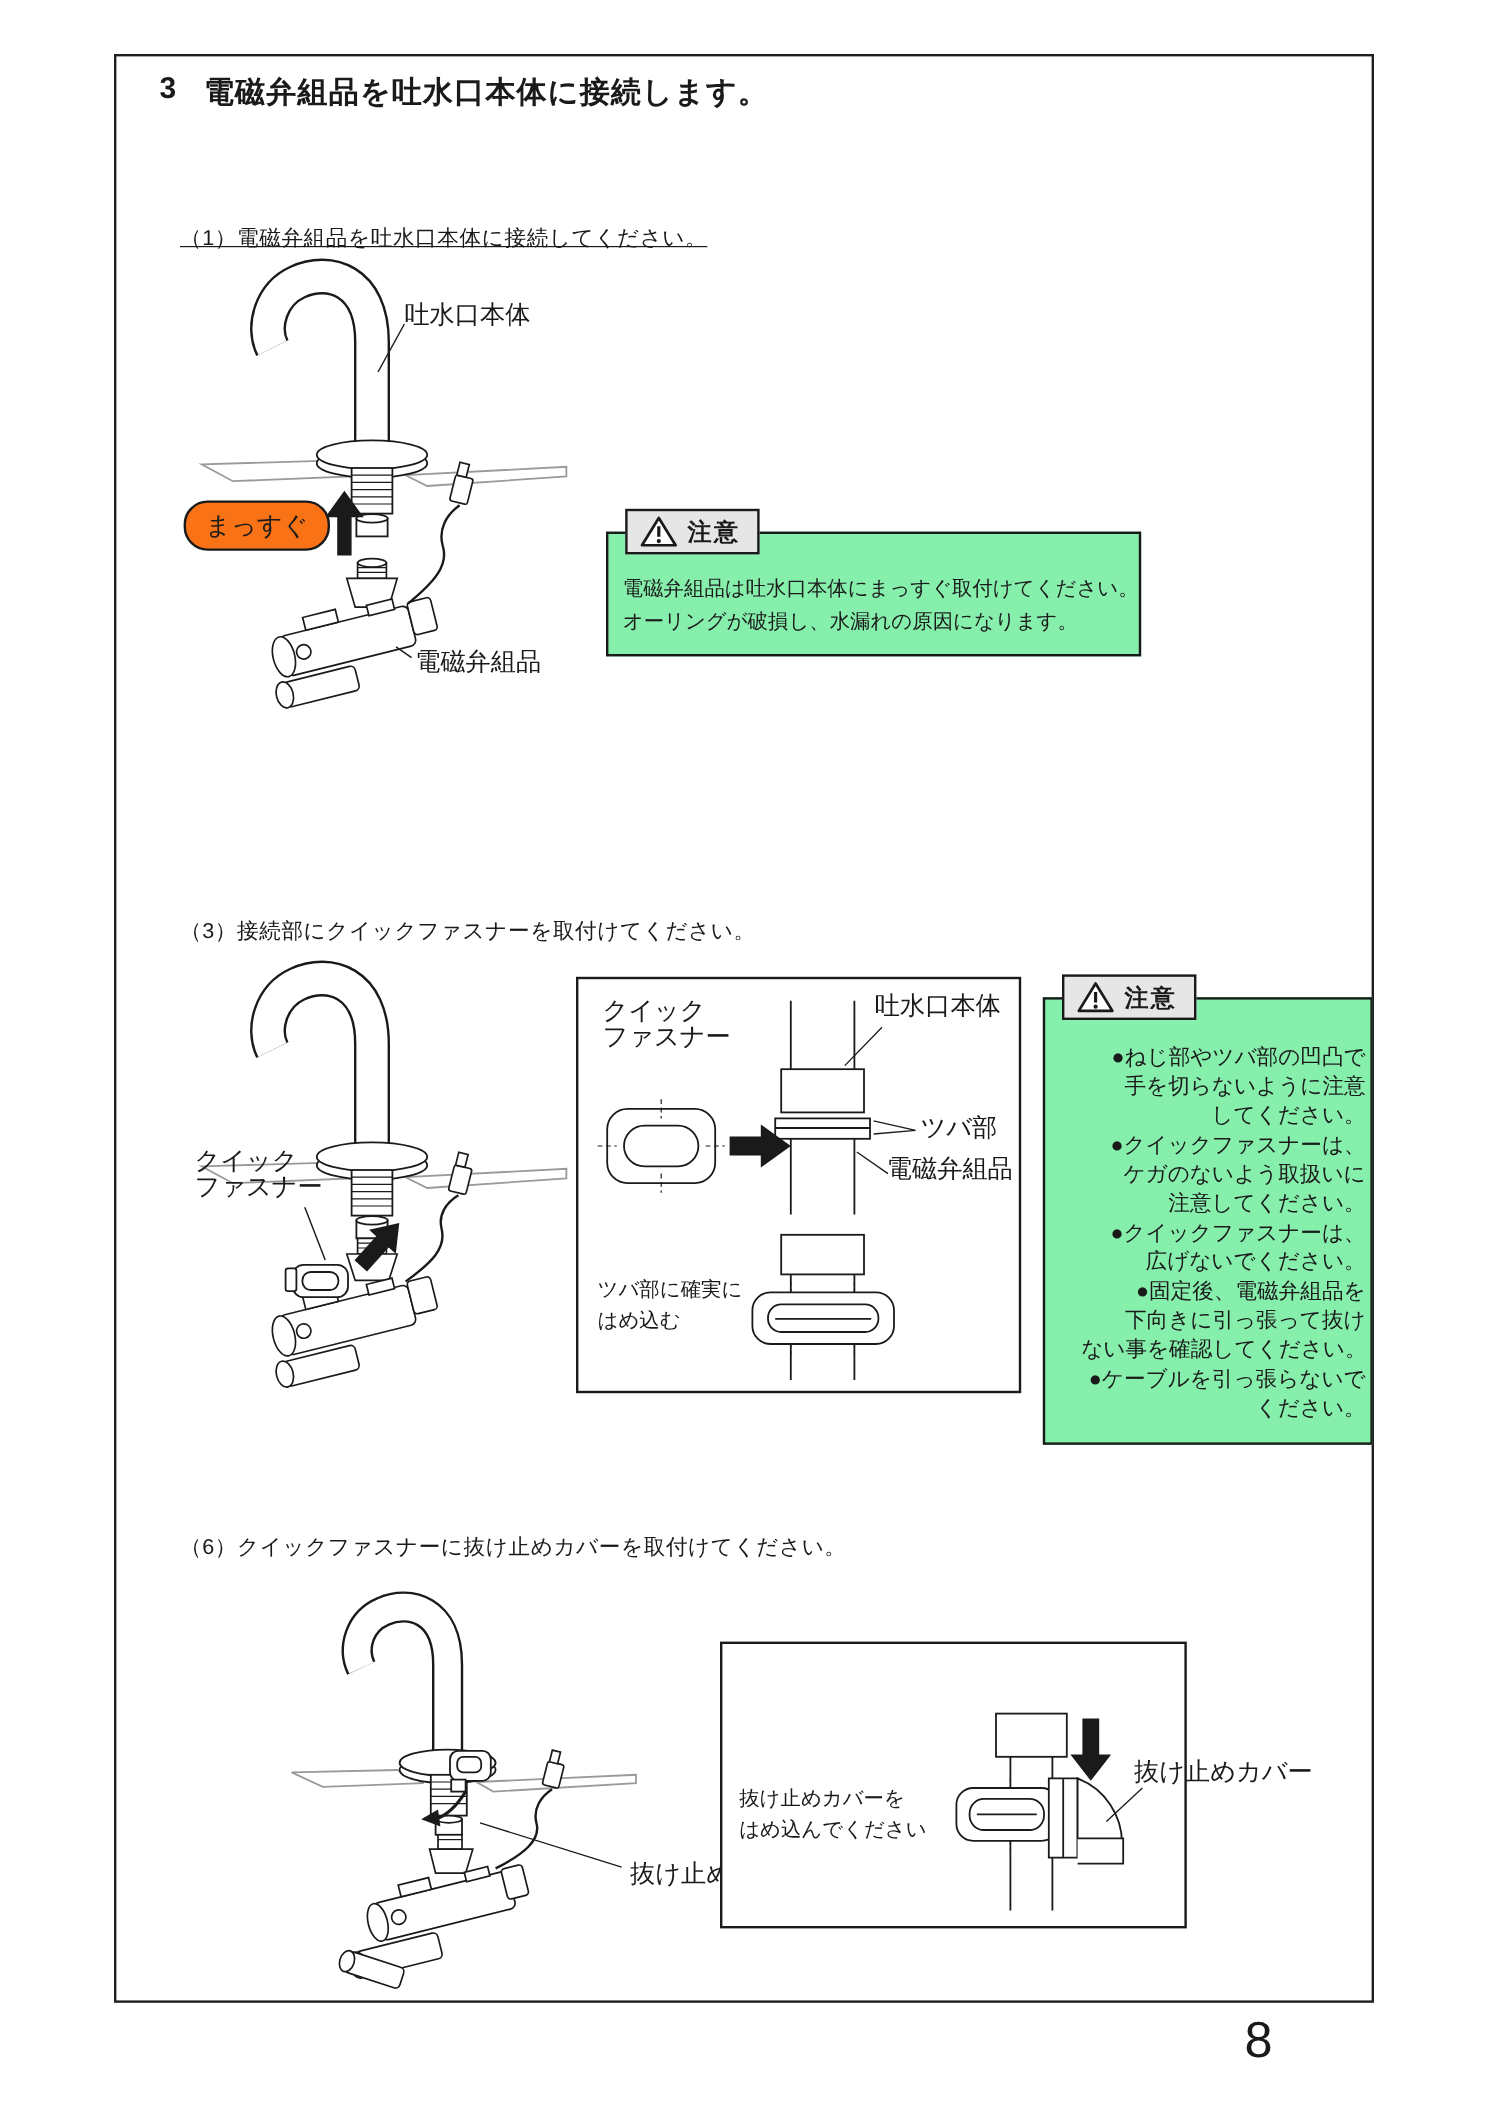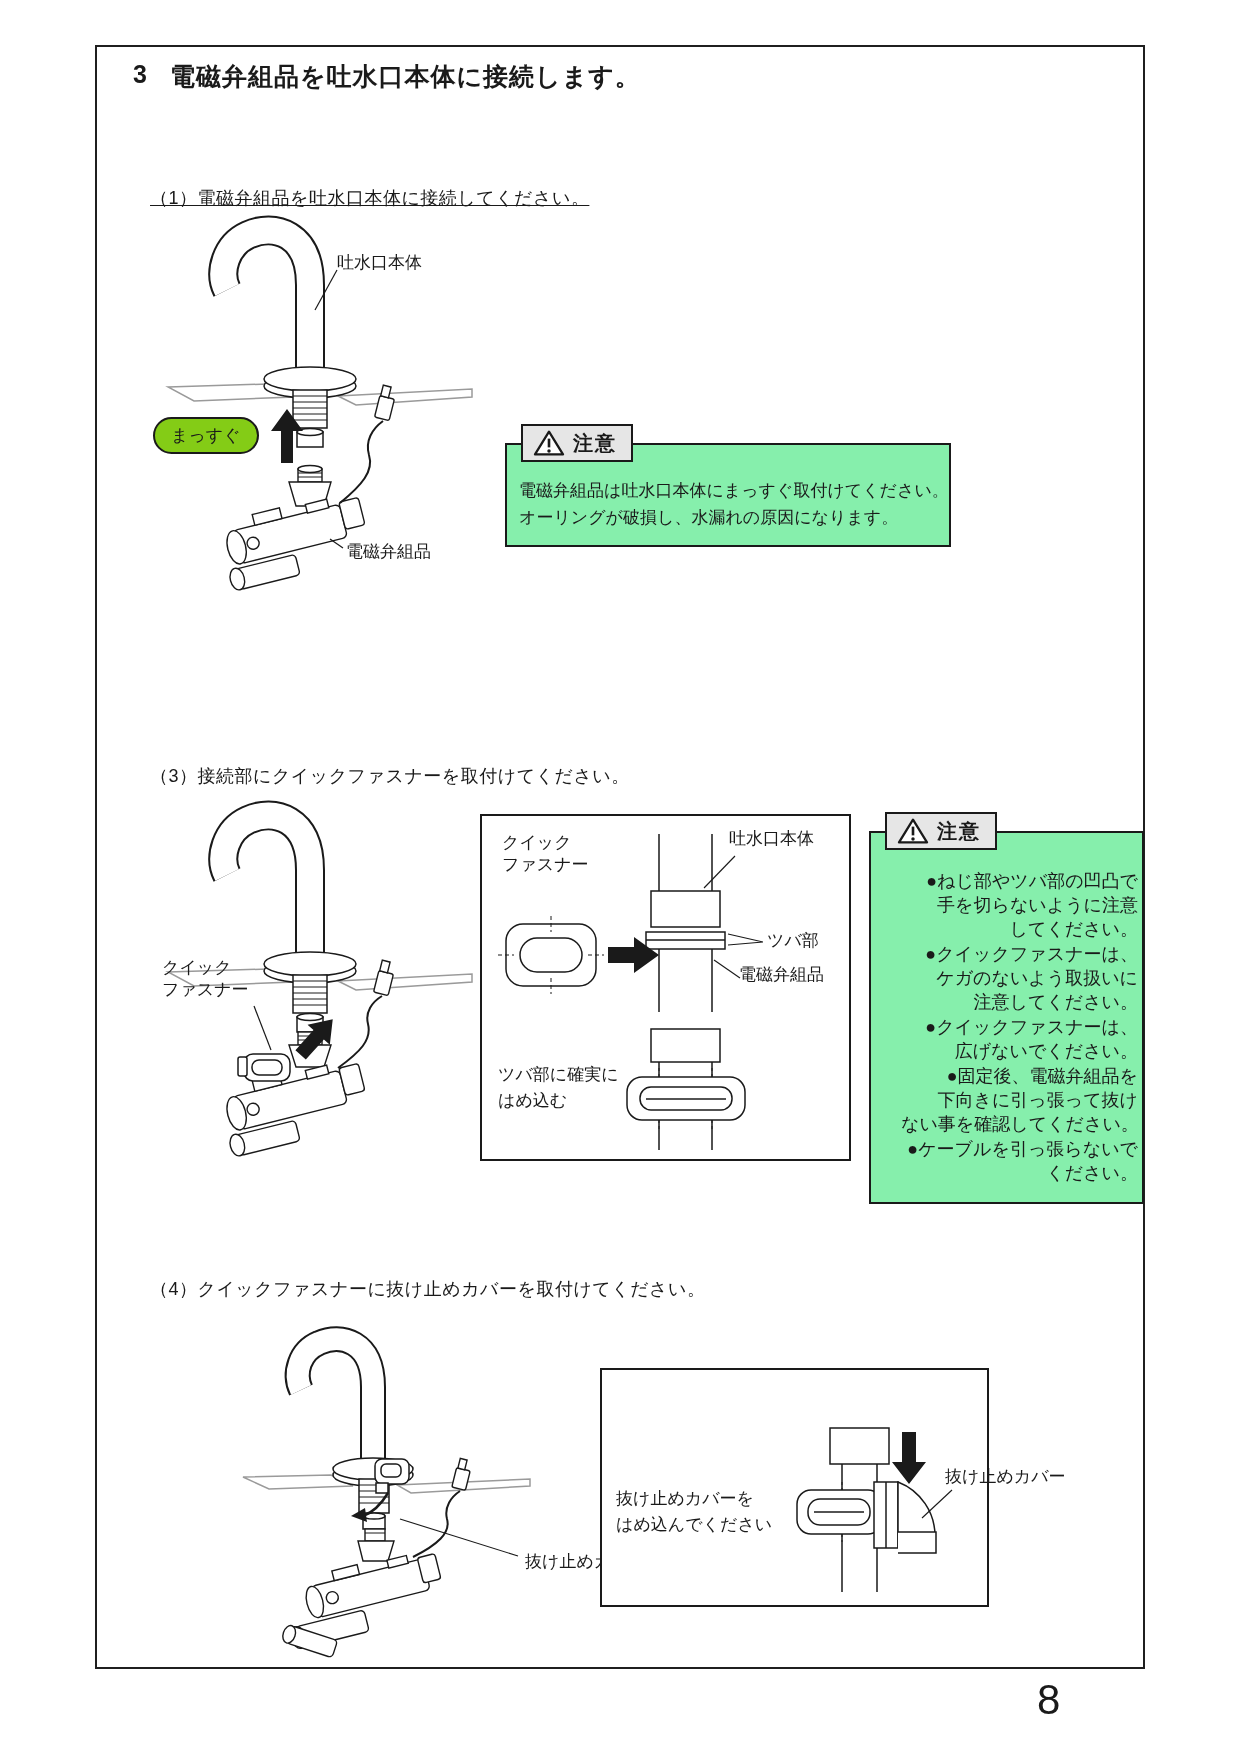--- a/index.html
+++ b/index.html
@@ -3,23 +3,23 @@
 <meta charset="utf-8">
 <style>
   html,body{margin:0;padding:0;background:#fff;}
   .page{position:relative;width:1240px;height:1754px;background:#fff;overflow:hidden;
         font-family:"Liberation Sans","DejaVu Sans",sans-serif;color:#1a1a1a;}
   .abs{position:absolute;}
   .outer-border{left:95px;top:45px;width:1046px;height:1620px;border:2px solid #1f1f1f;}
   .title-row{left:133px;top:60px;display:flex;gap:22px;font-size:25px;font-weight:bold;letter-spacing:1px;}
   .intro{left:172px;top:110px;font-size:17px;letter-spacing:0.5px;white-space:pre;}
   .heading{font-size:18px;letter-spacing:0.5px;white-space:pre;}
-  .fig-label{font-size:17px;line-height:22px;white-space:pre-line;}
+  .fig-label{font-size:21px;line-height:22px;white-space:pre-line;}
   .note-label{font-size:17px;line-height:26px;white-space:pre-line;}
-  .capsule{border:2px solid #1a1a1a;border-radius:20px;padding:5px 16px;font-size:17px;background:#84cc16;}
+  .capsule{border:2px solid #1a1a1a;border-radius:20px;padding:5px 16px;font-size:21px;background:#f97316;}
   .caution-box{position:absolute;border:2px solid #1a1a1a;background:#86efac;}
   .caution-tab{position:absolute;top:-21px;left:14px;display:flex;align-items:center;gap:8px;
                background:#e6e6e6;border:2px solid #1a1a1a;padding:3px 14px 3px 10px;
                font-size:20px;font-weight:bold;letter-spacing:2px;}
   .caution-text{padding:32px 6px 8px 12px;font-size:17px;line-height:27px;white-space:pre;}
   .bullets{padding:36px 4px 8px 12px;font-size:18px;line-height:24px;}
   .bullet-item{white-space:pre;padding-left:18px;text-indent:-18px;margin:0 0 1px 0;text-align:right;}
   .page-number{font-size:42px;letter-spacing:1px;}
   svg{display:block;}
 </style>
@@ -207,21 +207,21 @@
       <p class="bullet-item">●クイックファスナーは、
 広げないでください。</p>
       <p class="bullet-item">●固定後、電磁弁組品を
 下向きに引っ張って抜け
 ない事を確認してください。</p>
       <p class="bullet-item">●ケーブルを引っ張らないで
 ください。</p>
     </div>
   </div>
 
-  <div class="abs heading" style="left:150px;top:1277px;">（4）クイックファスナーに抜け止めカバーを取付けてください。</div>
+  <div class="abs heading" style="left:150px;top:1277px;">（6）クイックファスナーに抜け止めカバーを取付けてください。</div>
 
   <svg class="abs" style="left:225px;top:1325px;" width="340" height="340" viewBox="0 0 340 340">
     <g fill="none" stroke="#1a1a1a" stroke-width="1.5">
       <g stroke="#9a9a9a" fill="#fff">
         <path d="M18 152 L106 150 L128 161 L44 164 Z"></path>
         <path d="M172 160 L305 154 L305 161 L186 168 Z"></path>
       </g>
       <g>
         <path d="M148 146 V 62 C 148 16 116 8 94 18 C 75 26 68 48 76 65" stroke="#1a1a1a" stroke-width="26"></path>
         <path d="M148 146 V 62 C 148 16 116 8 94 18 C 75 26 68 48 76 65" stroke="#fff" stroke-width="22"></path>

